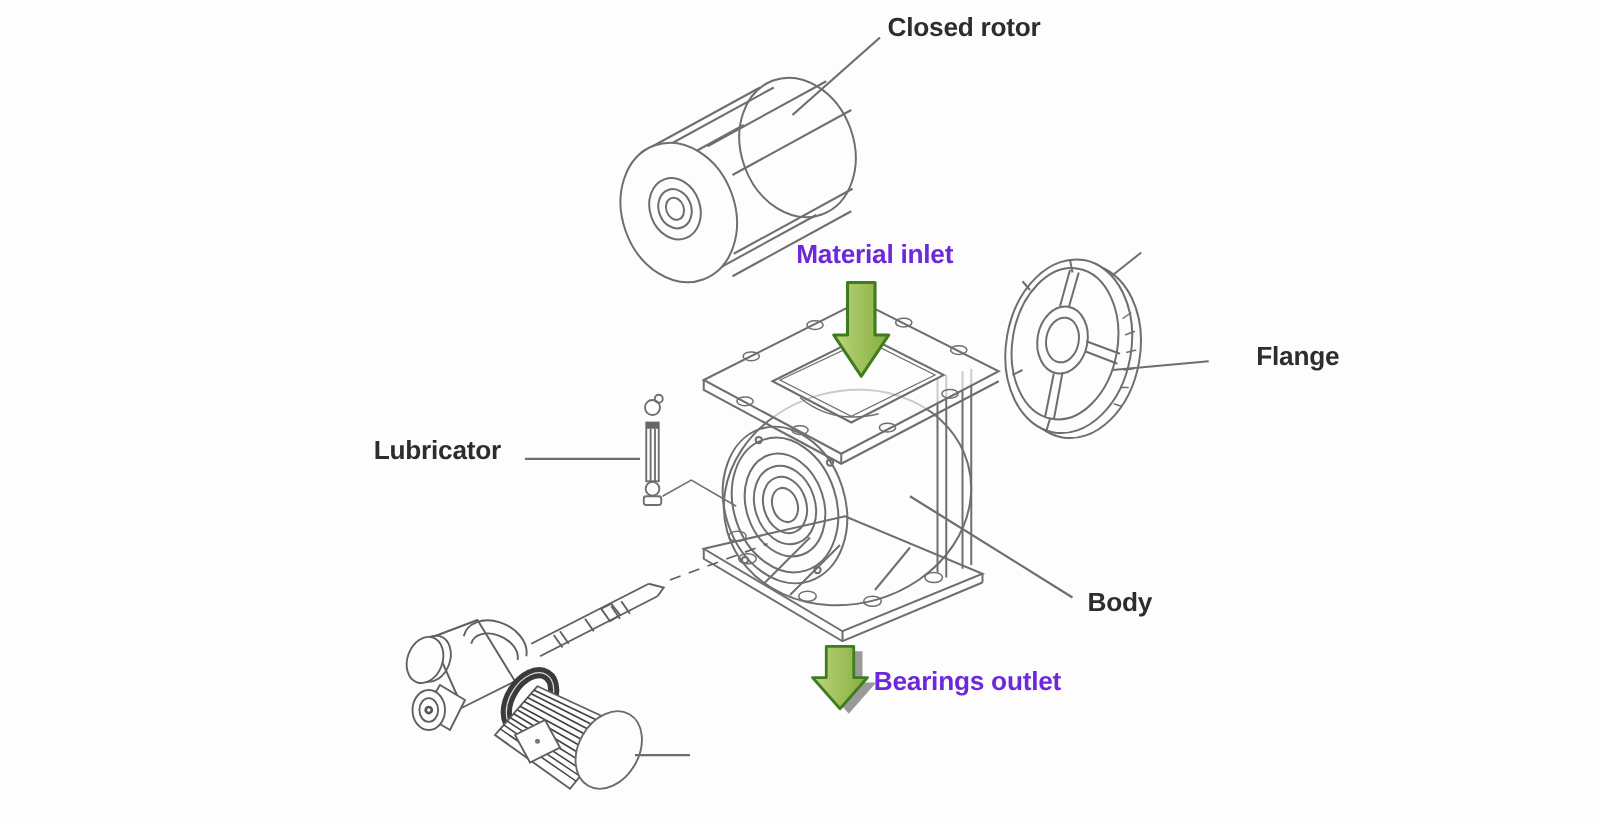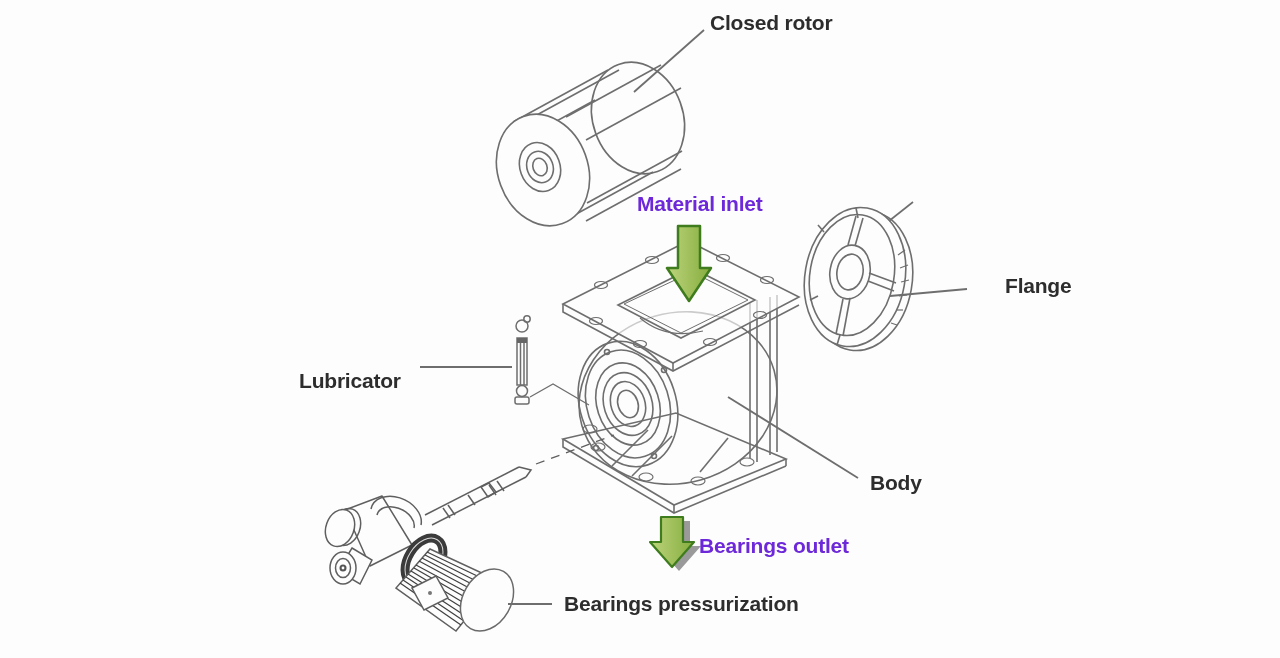--- a/index.html
+++ b/index.html
@@ -187,18 +187,17 @@
   <polygon points="678,226 700,226 700,268 711,268 689,301 667,268 678,268" fill="url(#arrowGrad)" stroke="#3e7c1e" stroke-width="2.5" stroke-linejoin="round"></polygon>
   <g>
     <polygon points="661,517 683,517 683,542 694,542 672,567 650,542 661,542" transform="translate(7,4)" fill="#8f8f8f" opacity="0.9"></polygon>
     <polygon points="661,517 683,517 683,542 694,542 672,567 650,542 661,542" fill="url(#arrowGrad)" stroke="#3e7c1e" stroke-width="2.2" stroke-linejoin="round"></polygon>
   </g>
 </svg>
 
 <div class="lbl" style="left:710px;top:12px;">Closed rotor</div>
 <div class="lbl green" style="left:637px;top:193px;">Material inlet</div>
 <div class="lbl" style="left:973px;top:275px;margin-left:32px;">Flange</div>
-<div class="lbl" style="left:299px;top:370px;">Lubricator</div>
+<div class="lbl" style="left:299px;top:350px;">Lubricator</div>
 <div class="lbl" style="left:870px;top:472px;">Body</div>
 <div class="lbl green" style="left:699px;top:535px;">Bearings outlet</div>
-<div class="lbl" style="left:564px;top:593px;">Bearings pressurization</div>
 
 </div>
 
 </body></html>

